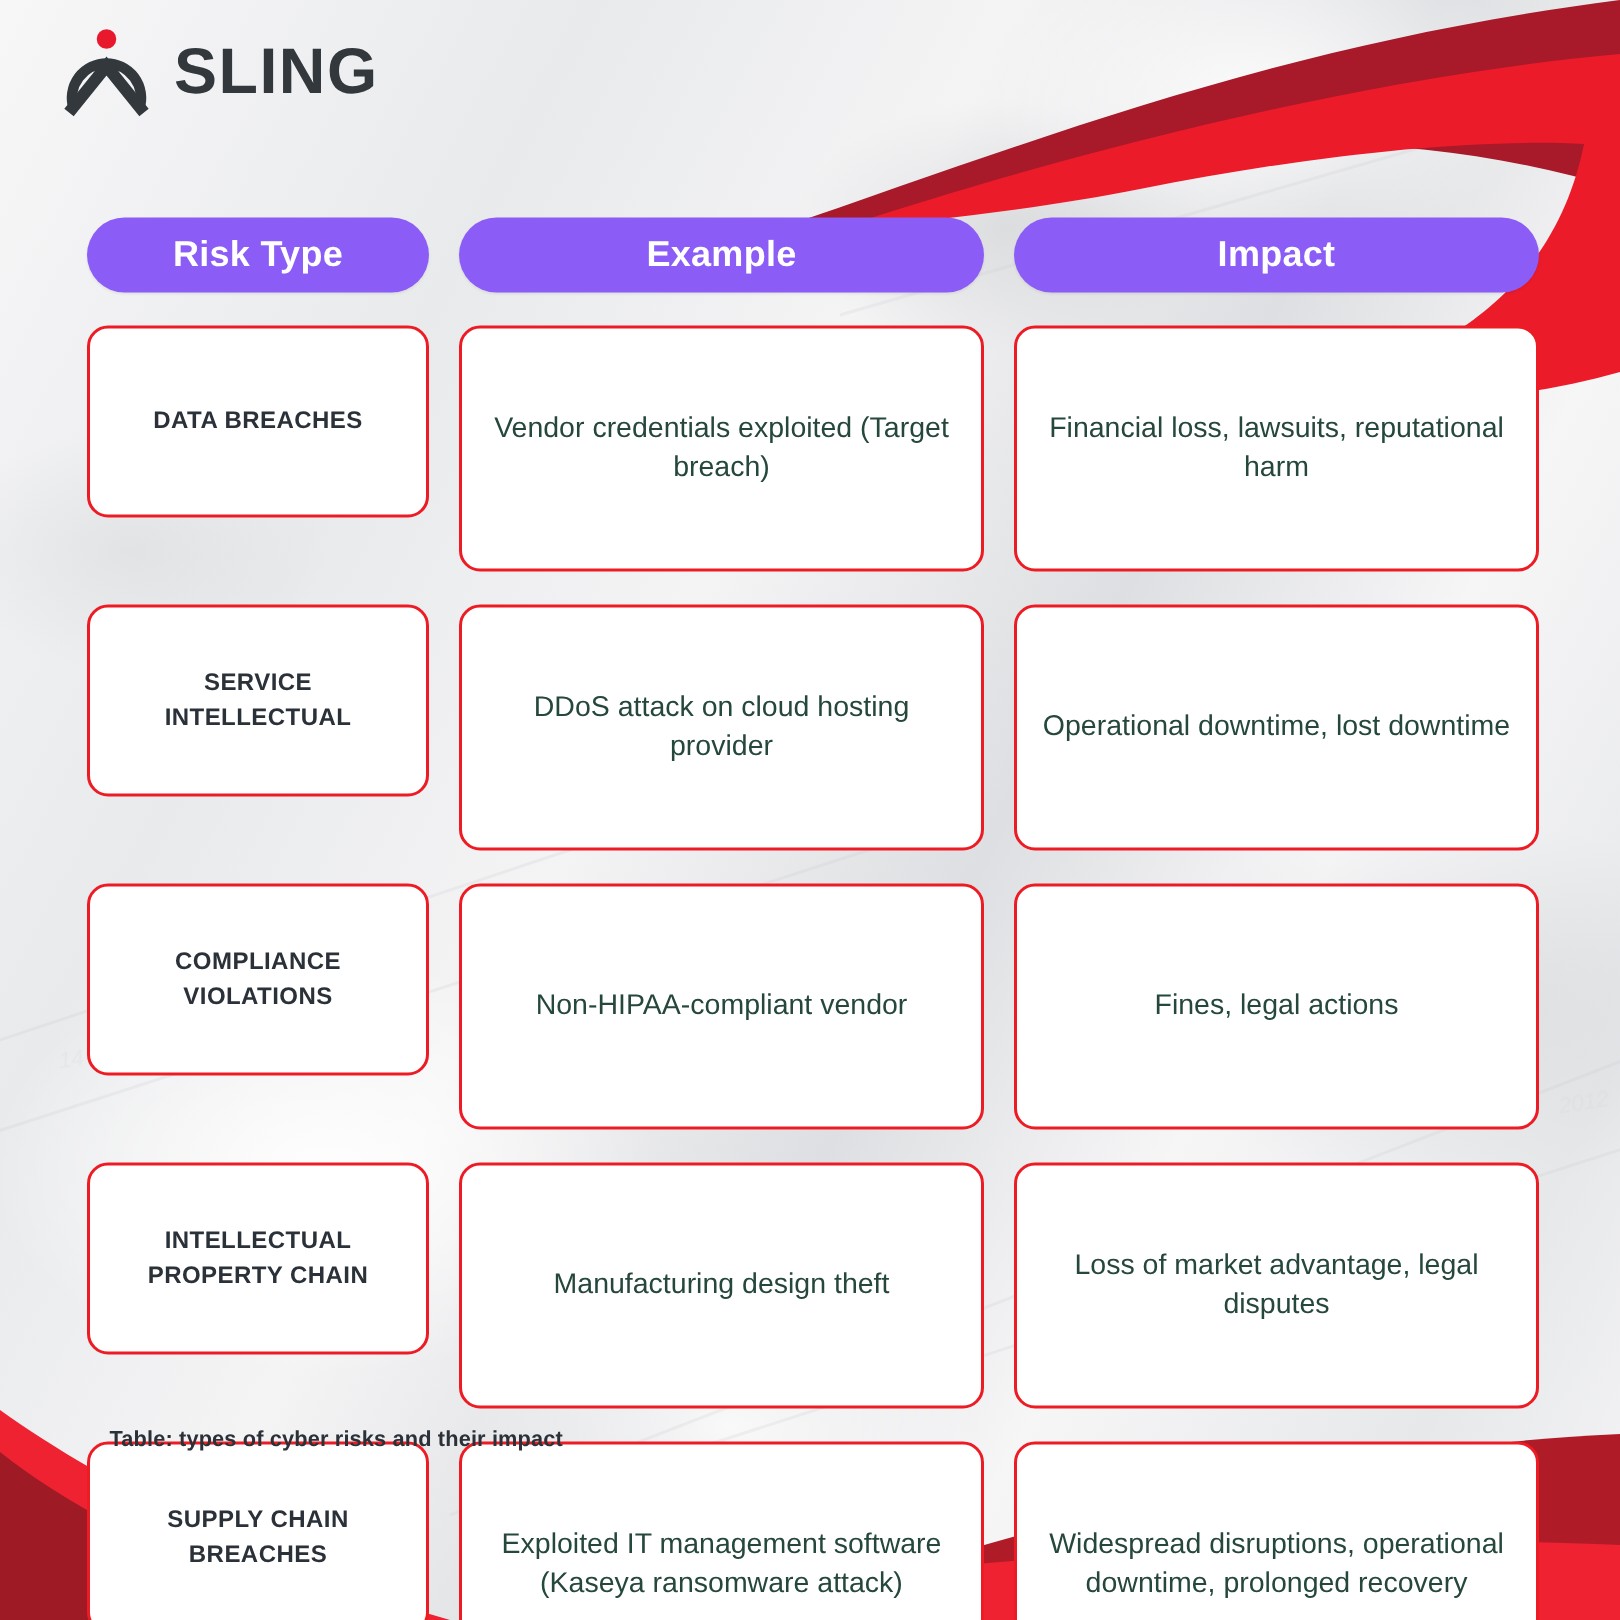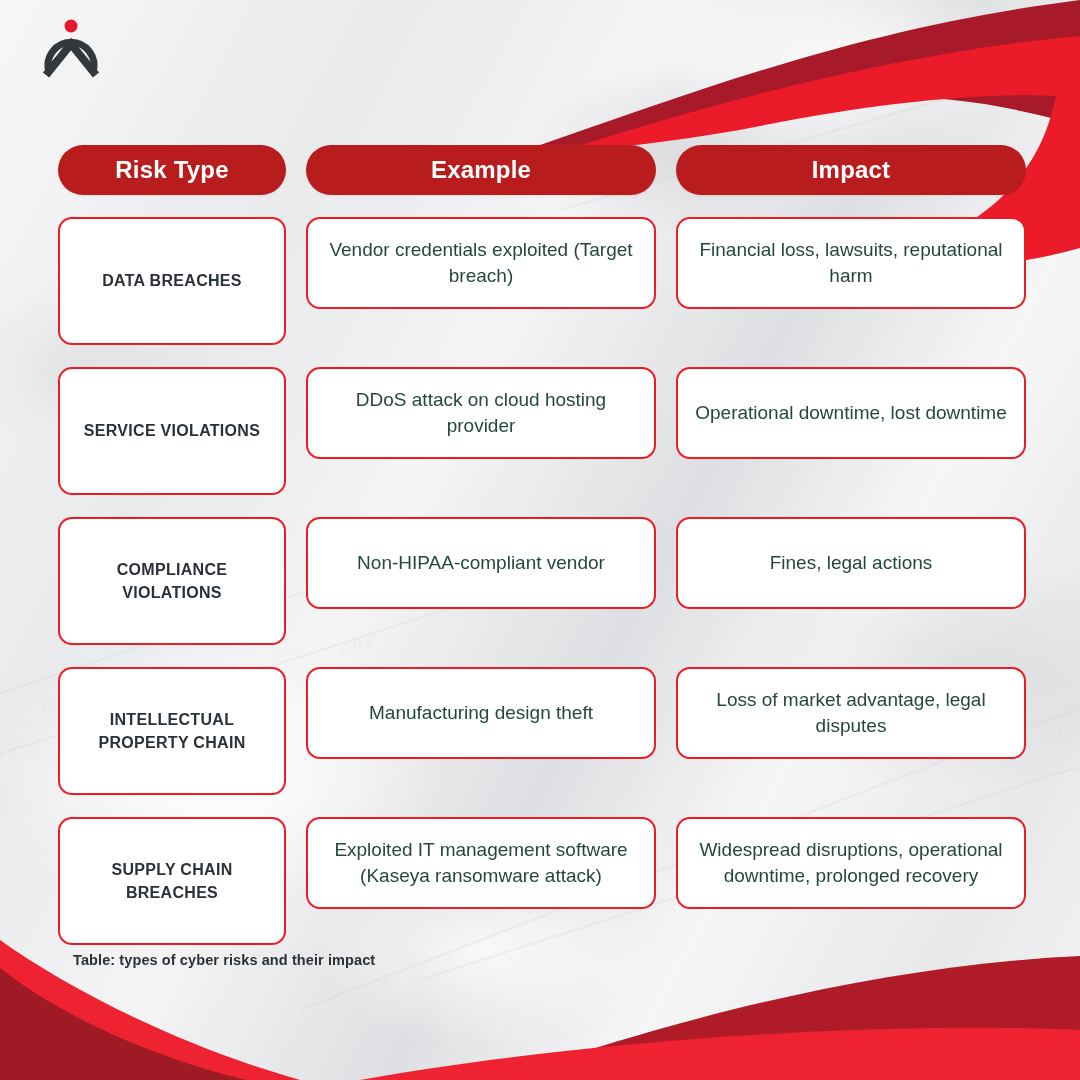--- a/index.html
+++ b/index.html
@@ -76,21 +76,21 @@
     column-gap: 20px;
     row-gap: 0;
   }
 
   .head-row {
     display: contents;
   }
   .header-pill {
     height: 50px;
     border-radius: 26px;
-    background: #b91c1c;
+    background: #8b5cf6;
     color: #ffffff;
     font-size: 24px;
     font-weight: bold;
     display: flex;
     align-items: center;
     justify-content: center;
     letter-spacing: .2px;
     box-shadow: 0 1px 2px rgba(0,0,0,.08);
   }
 
@@ -112,21 +112,21 @@
 
   .cell-risk {
     height: 128px;
     font-size: 16px;
     font-weight: bold;
     color: #2b3138;
     line-height: 1.45;
     letter-spacing: .3px;
   }
   .cell-text {
-    height: 92px;
+    height: 164px;
     font-size: 19px;
     font-weight: normal;
     color: #25473c;
     line-height: 1.35;
   }
 
   
   #caption {
     position: absolute;
     left: 73px;
@@ -183,20 +183,21 @@
 
 <div id="logo">
   <svg class="mark" width="70" height="60" viewBox="0 0 70 60" xmlns="http://www.w3.org/2000/svg">
 
     <path d="M13 54 A23 23 0 1 1 57 54" fill="none" stroke="#33383d" stroke-width="7" stroke-linecap="butt"></path>
 
     <path d="M10 57 L35 26 L60 57" fill="none" stroke="#33383d" stroke-width="8" stroke-linejoin="miter" stroke-linecap="butt"></path>
 
     <circle cx="35" cy="8" r="6.5" fill="#e8192c"></circle>
   </svg>
+  <span class="wordmark">SLING</span>
 </div>
 
 <div id="risk-table">
 
   <div class="head-row">
     <div class="header-pill">Risk Type</div>
     <div class="header-pill">Example</div>
     <div class="header-pill">Impact</div>
   </div>
 
@@ -206,21 +207,21 @@
     <div class="spacer"></div>
   </div>
 
   <div class="body-row">
     <div class="cell cell-risk r-gap">DATA BREACHES</div>
     <div class="cell cell-text r-gap">Vendor credentials exploited (Target breach)</div>
     <div class="cell cell-text r-gap">Financial loss, lawsuits, reputational harm</div>
   </div>
 
   <div class="body-row">
-    <div class="cell cell-risk r-gap">SERVICE VIOLATIONS</div>
+    <div class="cell cell-risk r-gap">SERVICE INTELLECTUAL</div>
     <div class="cell cell-text r-gap">DDoS attack on cloud hosting provider</div>
     <div class="cell cell-text r-gap">Operational downtime, lost downtime</div>
   </div>
 
   <div class="body-row">
     <div class="cell cell-risk r-gap">COMPLIANCE VIOLATIONS</div>
     <div class="cell cell-text r-gap">Non-HIPAA-compliant vendor</div>
     <div class="cell cell-text r-gap">Fines, legal actions</div>
   </div>
 

